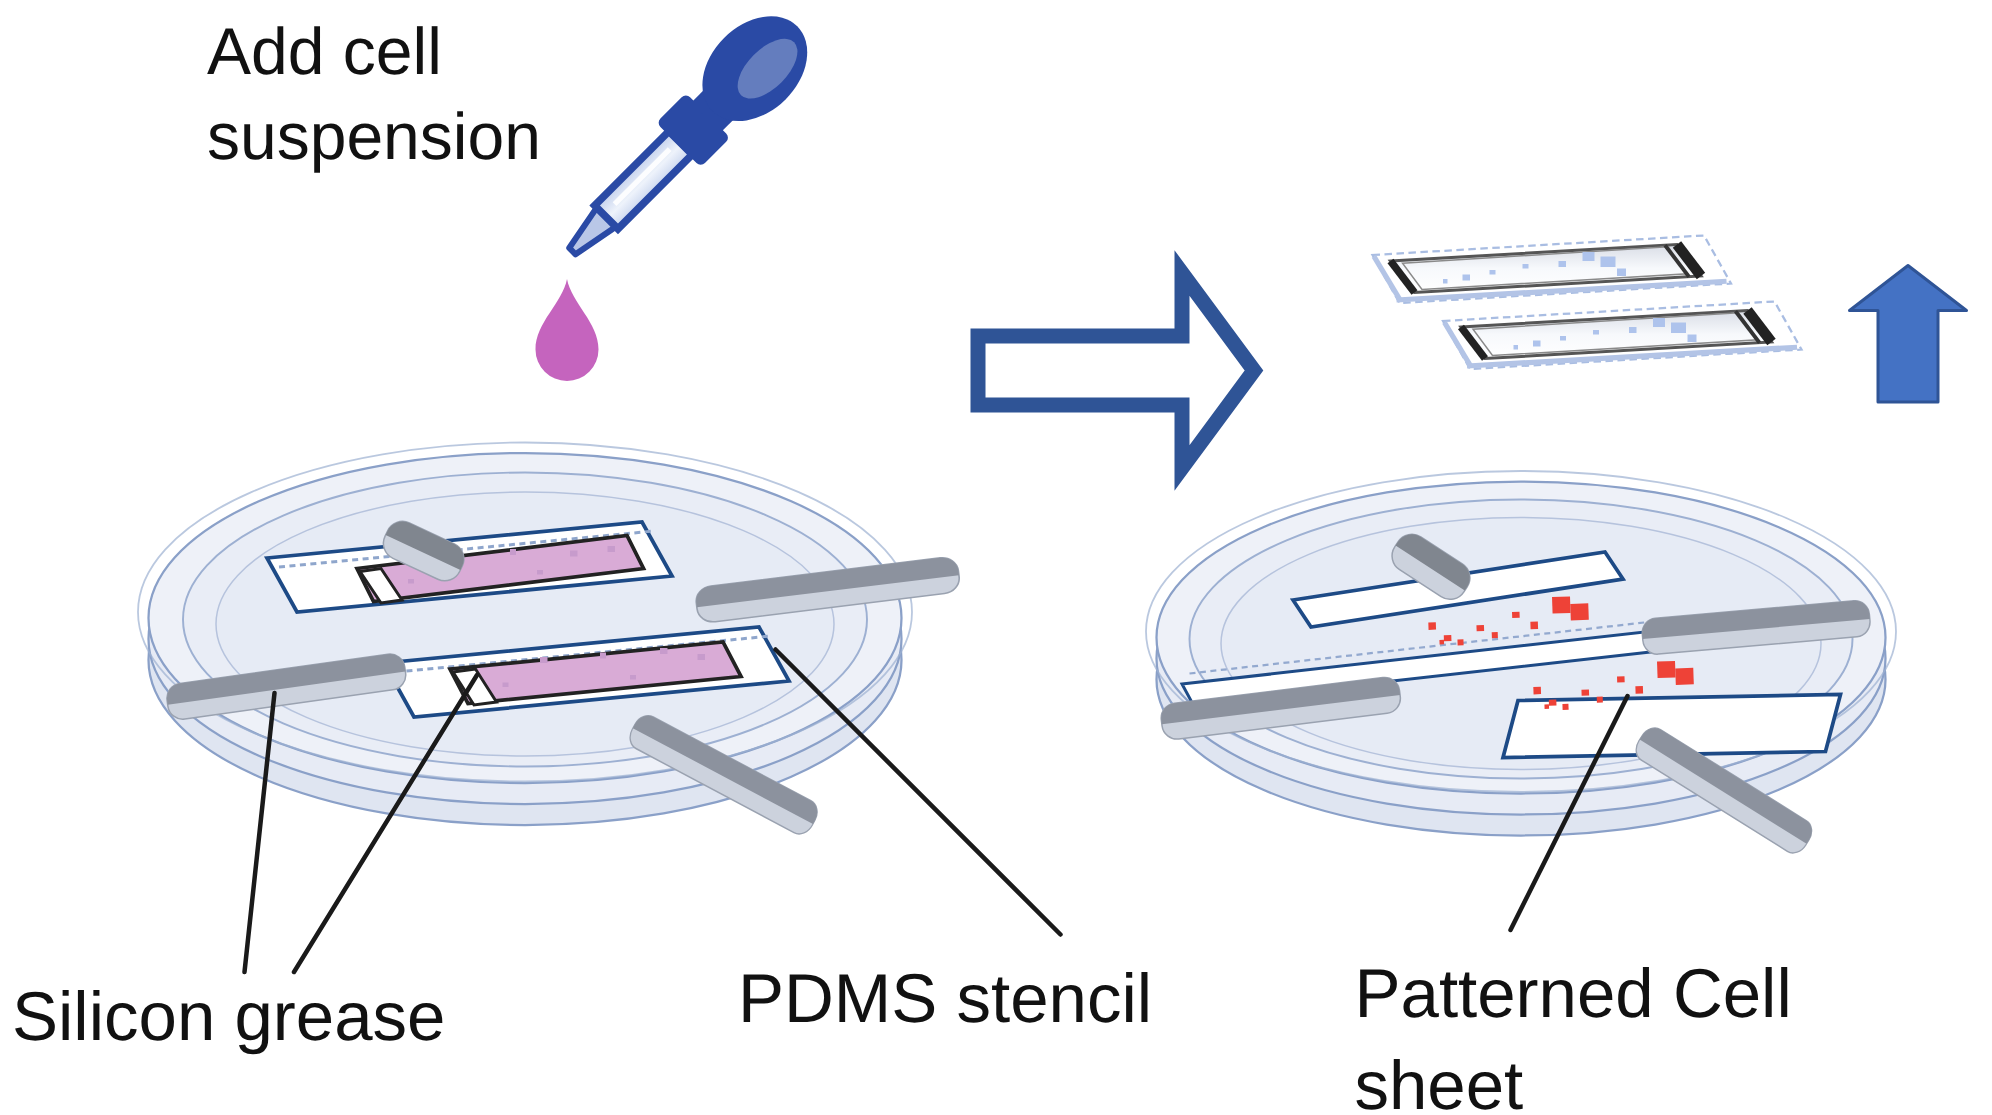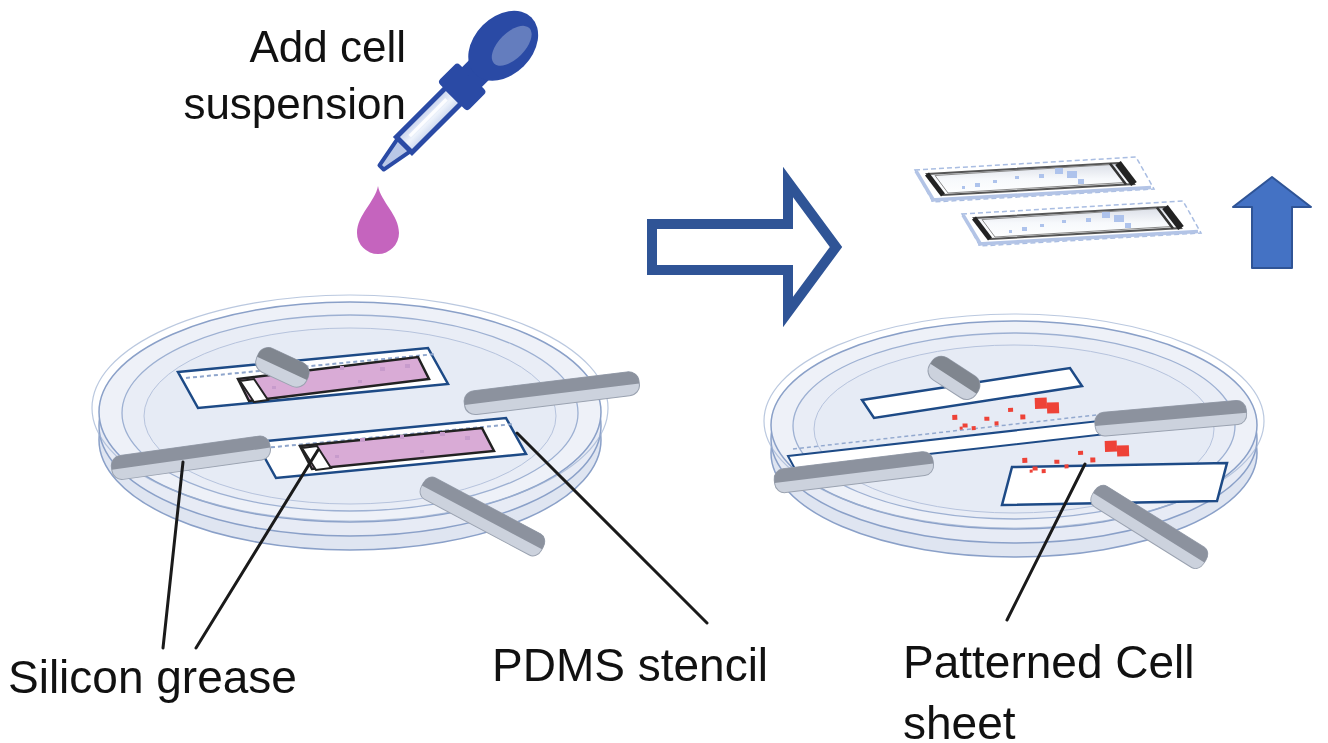--- a/index.html
+++ b/index.html
@@ -2,21 +2,21 @@
 <html><head>
 <meta charset="utf-8">
 <style>
   html,body{margin:0;padding:0;background:#ffffff;}
   #figure{
     position:relative;width:1328px;height:743px;background:#ffffff;overflow:hidden;
     font-family:"Liberation Sans", sans-serif;color:#111111;
   }
   #diagram-svg{position:absolute;left:0;top:0;width:1328px;height:743px;}
   .fig-label{position:absolute;color:#111111;}
-  .lbl-top{left:138px;top:6px;width:268px;font-size:44px;line-height:1.3;text-align:right;margin-top:12px;}
+  .lbl-top{left:138px;top:6px;width:268px;font-size:44px;line-height:1.3;text-align:left;}
   .lbl-16h{left:655px;top:136px;width:130px;font-size:48px;text-align:center;}
   .lbl-grease{left:8px;top:650px;width:340px;font-size:46px;}
   .lbl-pdms{left:492px;top:638px;width:340px;font-size:46px;}
   .lbl-cellsheet{left:903px;top:632px;width:345px;font-size:46px;line-height:1.32;}
 </style>
 </head>
 <body>
 
 <div id="figure">
 

